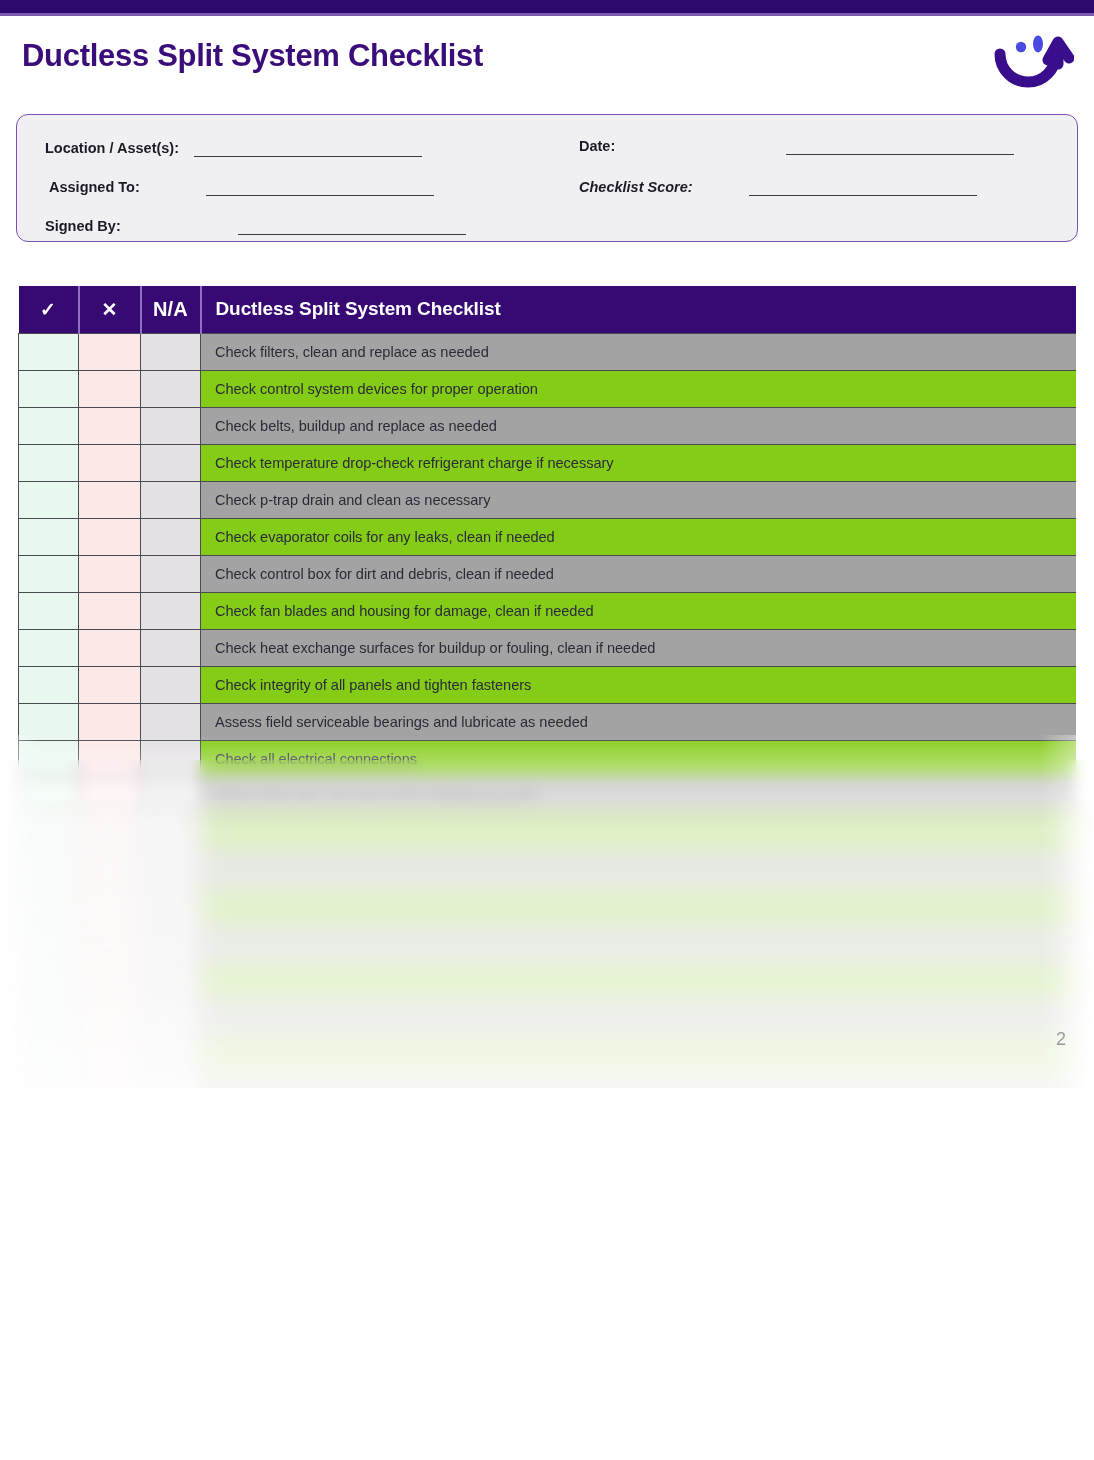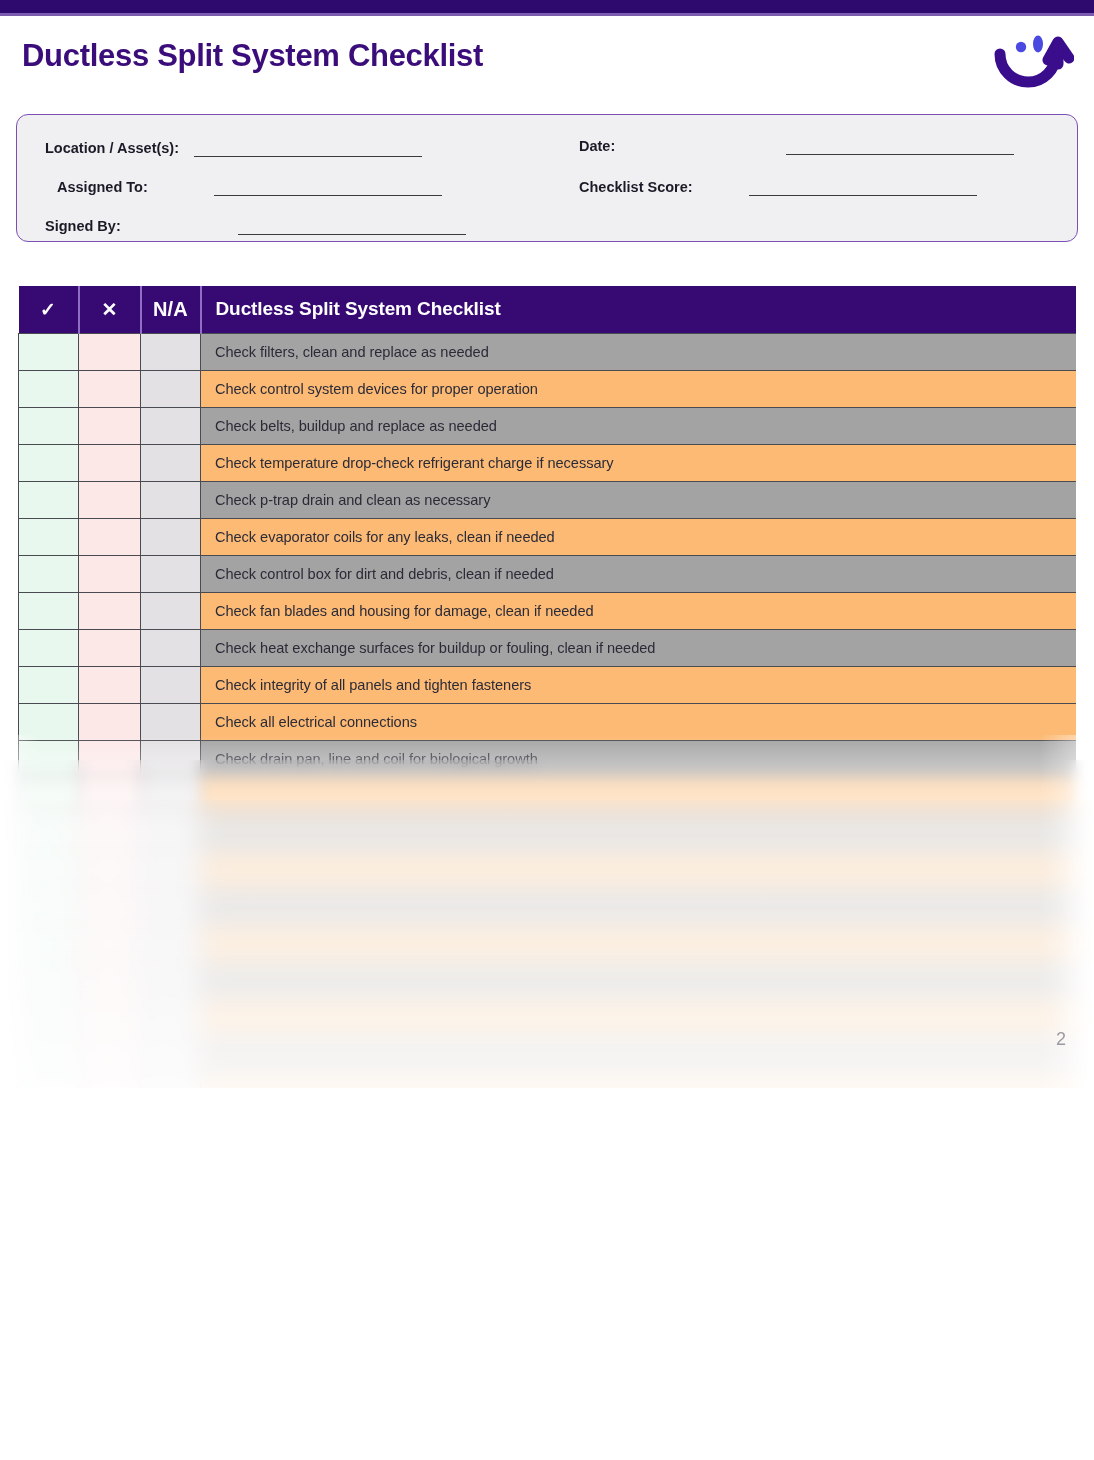--- a/index.html
+++ b/index.html
@@ -84,24 +84,24 @@
     color: #1b1b28;
     white-space: nowrap;
     line-height: 18px;
   }
   .info-line {
     border-bottom: 1.6px solid #3a3a3a;
     height: 17px;
   }
 
   .r-loc  { left: 28px;  top: 20px; }
-  .r-asg  { left: 40px;  top: 59px; }
+  .r-asg  { left: 32px;  top: 59px; }
   .r-sig  { left: 28px;  top: 98px; }
   .r-date { left: 562px; top: 20px; align-items: center; }
-  .r-scr  { left: 562px; top: 59px; }
+  .r-scr  { left: 562px; top: 59px; font-style: italic; }
 
   .r-loc  .info-line { width: 228px; margin-left: 15px; }
   .r-asg  .info-line { width: 228px; margin-left: 66px; }
   .r-sig  .info-line { width: 228px; margin-left: 117px; }
   .r-date .info-line { width: 228px; margin-left: 171px; }
   .r-scr  .info-line { width: 228px; margin-left: 56px; }
 
   
   .table-wrap {
     position: absolute;
@@ -145,21 +145,21 @@
     border: 1.3px solid #4a4a52;
     font-size: 14.6px;
     color: #2b2b38;
     vertical-align: middle;
   }
   .trow td.cell-yes { background: #e8f8ee; }
   .trow td.cell-no  { background: #fde8e8; }
   .trow td.cell-na  { background: #e3e1e3; }
   .trow td.cell-txt {
     padding-left: 14px;
-    background: #fdba74;
+    background: #84cc16;
     letter-spacing: -0.05px;
   }
   .trow.odd td.cell-txt { background: #a3a3a3; }
 
   
   .fade-mask {
     position: absolute;
     left: 0;
     top: 735px;
     width: 1094px;
@@ -338,20 +338,26 @@
             <td class="cell-no"></td>
             <td class="cell-na"></td>
             <td class="cell-txt">Check heat exchange surfaces for buildup or fouling, clean if needed</td>
           </tr>
           <tr class="trow">
             <td class="cell-yes"></td>
             <td class="cell-no"></td>
             <td class="cell-na"></td>
             <td class="cell-txt">Check integrity of all panels and tighten fasteners</td>
           </tr>
+          <tr class="trow odd">
+            <td class="cell-yes"></td>
+            <td class="cell-no"></td>
+            <td class="cell-na"></td>
+            <td class="cell-txt">Assess field serviceable bearings and lubricate as needed</td>
+          </tr>
           <tr class="trow">
             <td class="cell-yes"></td>
             <td class="cell-no"></td>
             <td class="cell-na"></td>
             <td class="cell-txt">Check all electrical connections</td>
           </tr>
           <tr class="trow odd">
             <td class="cell-yes"></td>
             <td class="cell-no"></td>
             <td class="cell-na"></td>

